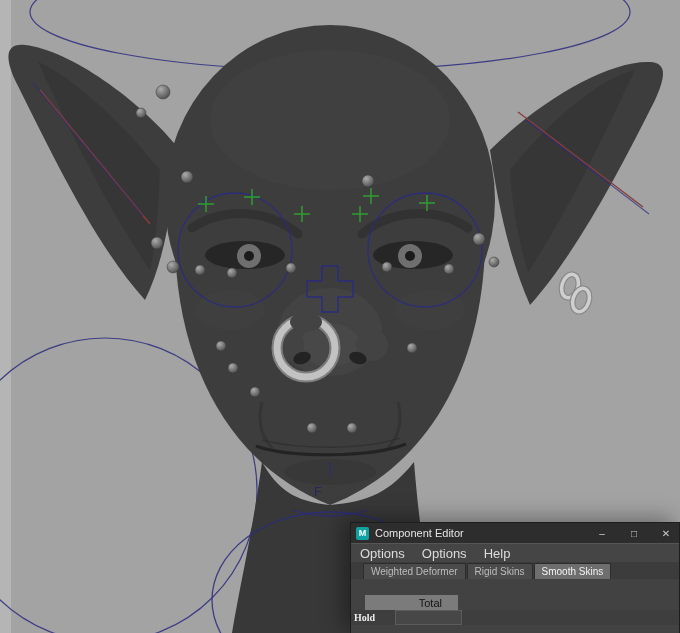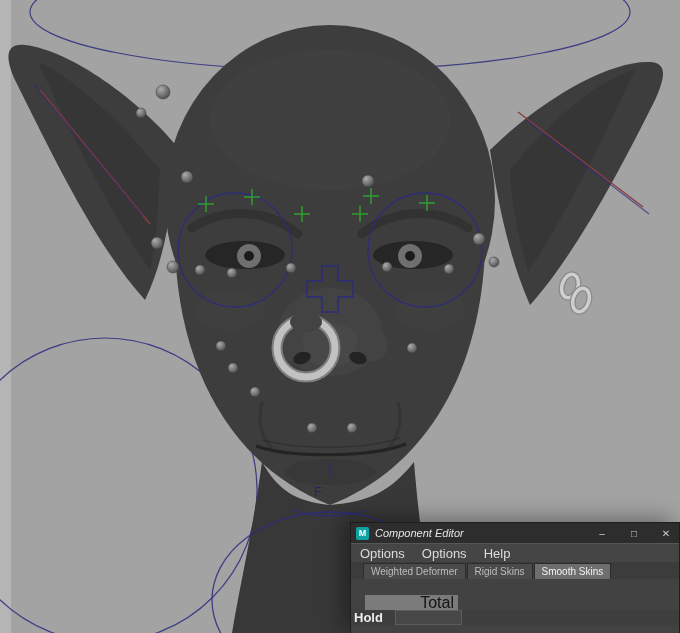--- a/index.html
+++ b/index.html
@@ -19,21 +19,21 @@
   }
   .ce-titlebar{
     height:20px;background:#2d2d2d;display:flex;align-items:center;
     padding-left:5px;gap:6px;
   }
   .ce-icon{
     width:13px;height:13px;background:#0fa2a2;color:#ffffff;
     font-size:9px;font-weight:bold;border-radius:2px;flex:0 0 auto;
     display:flex;align-items:center;justify-content:center;
   }
-  .ce-title{flex:1;font-size:11px;color:#e4e4e4;white-space:nowrap;overflow:hidden;font-style:italic;}
+  .ce-title{flex:1;font-size:11px;color:#e4e4e4;white-space:nowrap;overflow:hidden;}
   .ce-btn{
     width:26px;height:20px;display:flex;align-items:center;justify-content:center;
     color:#cccccc;font-size:10px;cursor:default;flex:0 0 auto;
   }
   .ce-menubar{
     height:18px;background:#454545;border-top:1px solid #565656;
     display:flex;align-items:center;padding-left:9px;gap:17px;
     font-size:13px;color:#dcdcdc;
   }
   .ce-tabbar{
@@ -43,28 +43,28 @@
   .ce-tab{
     height:15px;line-height:15px;padding:0 7px;font-size:10px;
     background:#4b4b4b;color:#bcbcbc;border:1px solid #2c2c2c;border-bottom:none;
     border-radius:2px 2px 0 0;margin-right:1px;white-space:nowrap;
   }
   .ce-tab.active{background:#6e6e6e;color:#f3f3f3;}
   .ce-content{position:relative;height:54px;background:#424242;}
   .ce-header-row{position:absolute;left:0;top:16px;height:15px;display:flex;}
   .ce-corner{width:14px;background:#424242;}
   .ce-header-cell{
-    width:93px;background:#7b7b7b;color:#141414;font-size:16px;
+    width:93px;background:#7b7b7b;color:#141414;font-size:11px;
     display:flex;align-items:center;justify-content:flex-end;
-    padding-right:4px;box-sizing:border-box;
+    padding-right:16px;box-sizing:border-box;
   }
   .ce-row{position:absolute;left:0;top:31px;height:15px;display:flex;width:100%;background:#3e3e3e;}
   .ce-rowlabel{
-    width:44px;font-size:13px;font-weight:bold;color:#ededed;
-    display:flex;align-items:center;padding-left:3px;box-sizing:border-box;
+    width:44px;font-size:10px;font-weight:bold;color:#ededed;
+    display:flex;align-items:center;padding-left:3px;box-sizing:border-box;font-family:Liberation Serif, serif;
   }
   .ce-cell{
     width:67px;background:#474747;border:1px solid #5c5c5c;box-sizing:border-box;
   }
 </style>
 </head>
 <body>
 
 <div id="stage">
 

